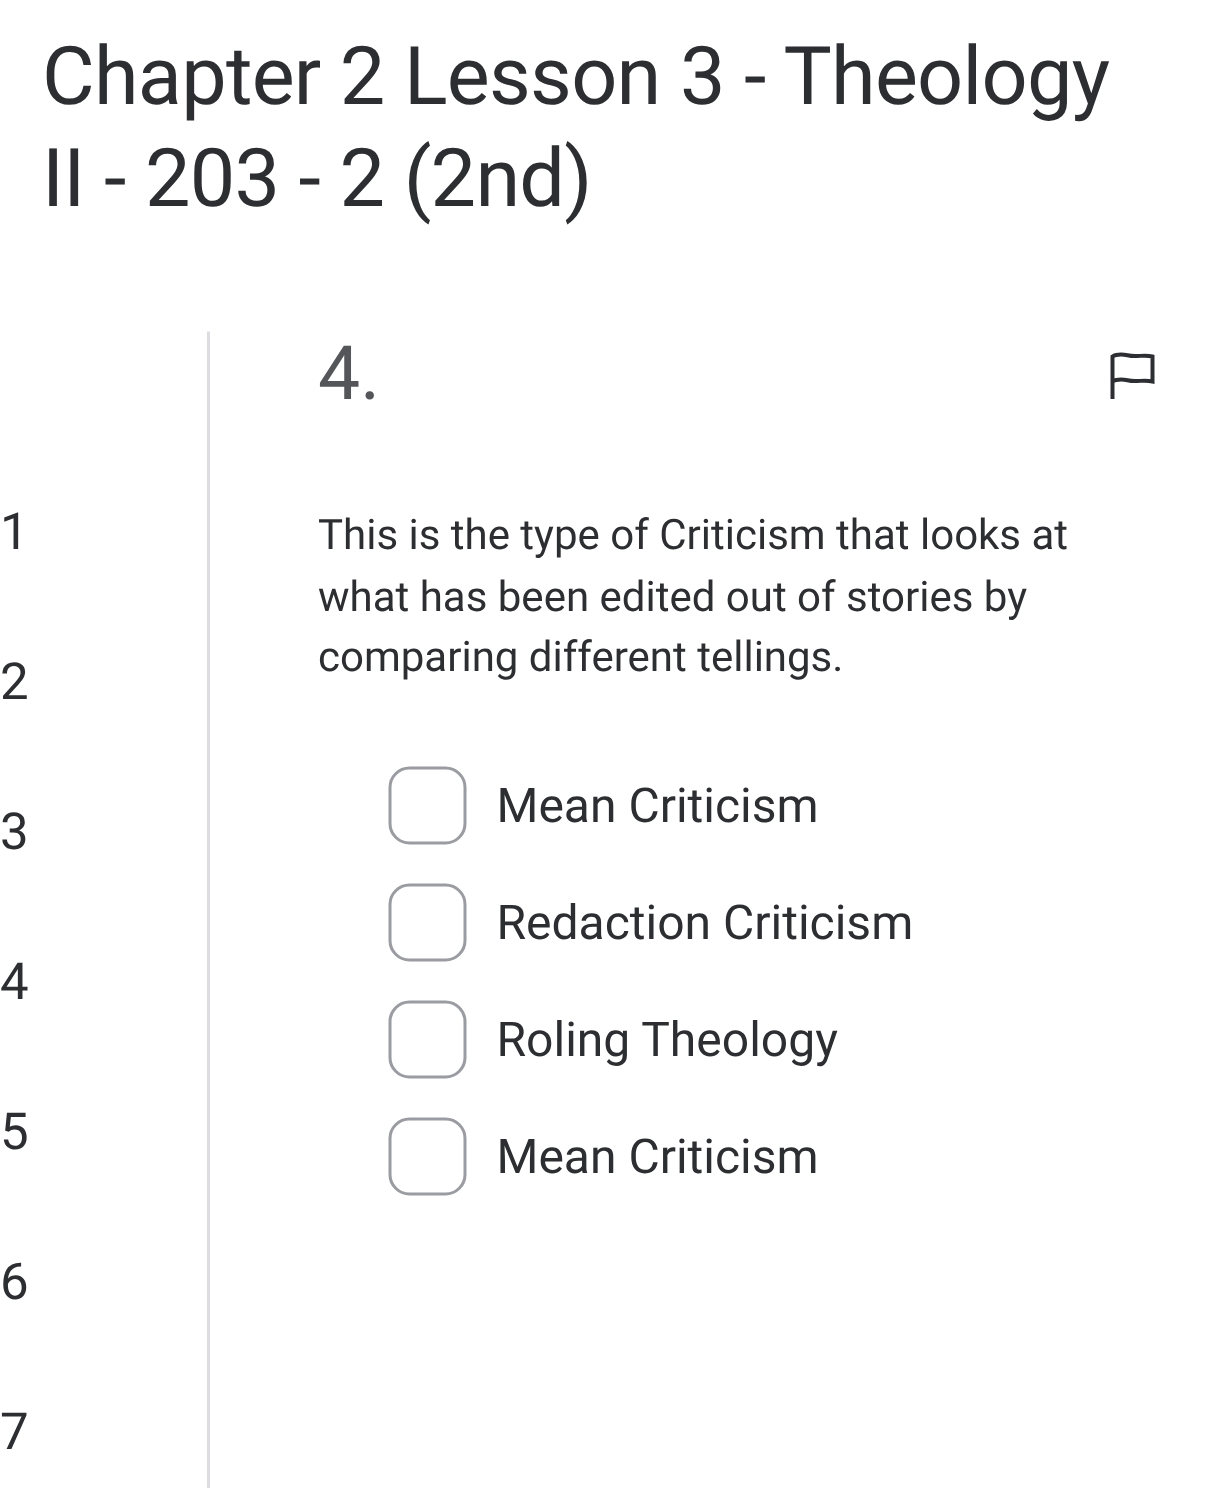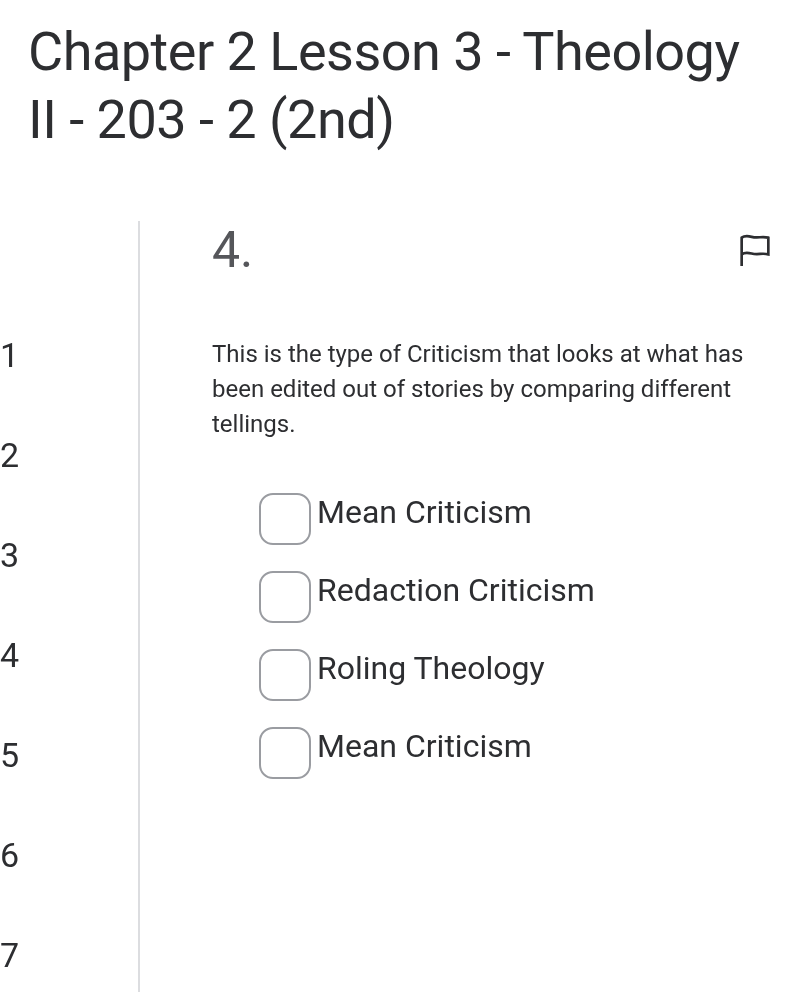--- a/index.html
+++ b/index.html
@@ -68,35 +68,35 @@
     cursor: pointer;
   }
   .flag-icon svg {
     width: 40px;
     height: 40px;
     stroke: #2d2e31;
     stroke-width: 1.6;
     fill: none;
   }
   .question-text {
-    font-size: 24px;
+    font-size: 28px;
     line-height: 1.45;
     color: #2d2e31;
     font-weight: 400;
     margin-bottom: 52px;
   }
   .options {
     display: flex;
     flex-direction: column;
     gap: 26px;
   }
   .option {
     display: flex;
-    align-items: flex-start;
-    gap: 6px;
+    align-items: center;
+    gap: 20px;
     cursor: pointer;
     padding-left: 47px;
   }
   .checkbox {
     width: 52px;
     height: 52px;
     border: 2.5px solid #9a9ca1;
     border-radius: 14px;
     flex-shrink: 0;
     background: #ffffff;

